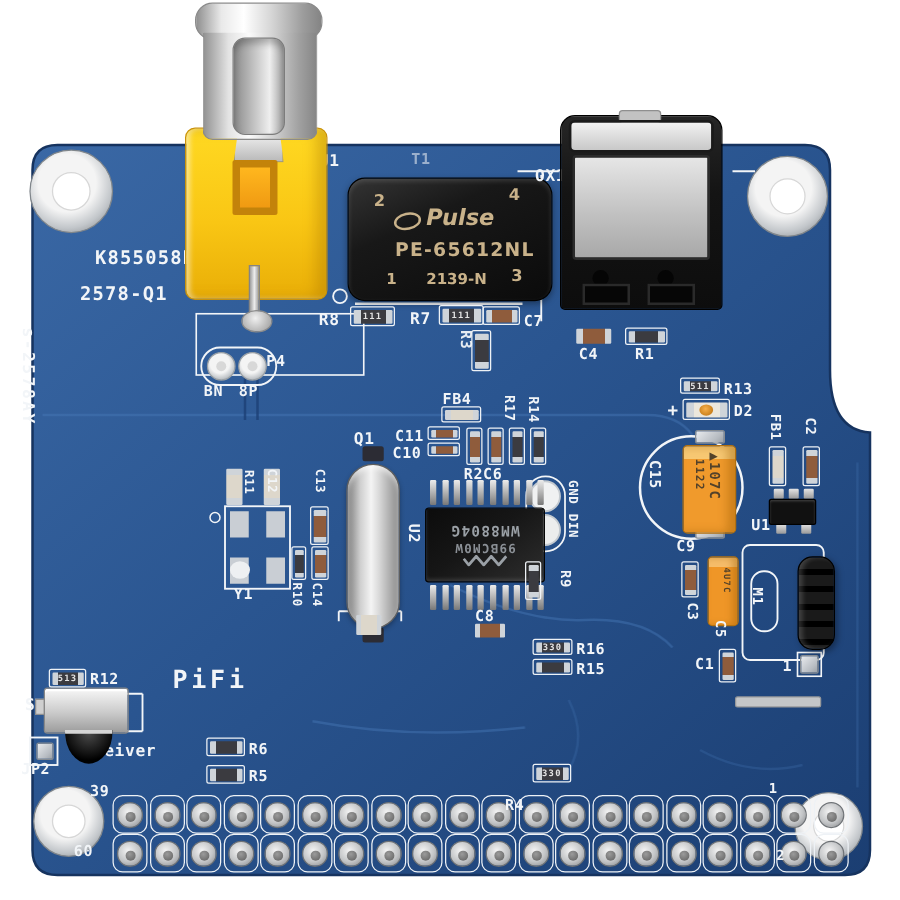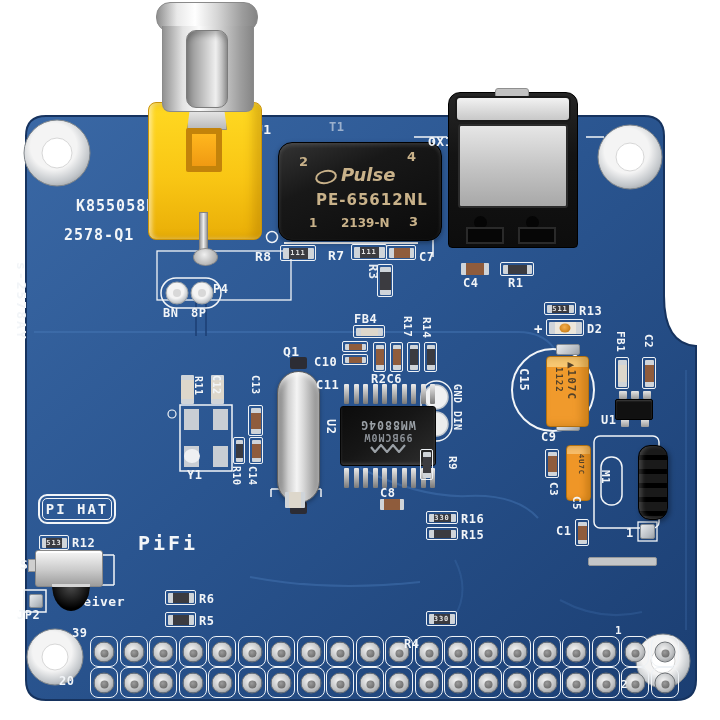--- a/index.html
+++ b/index.html
@@ -288,24 +288,20 @@
 
     <div class="m1"></div>
 
     <div class="irtab"></div>
     <div class="ircan"></div>
 
     <div class="pad" style="left:29px;top:594px;width:14px;height:14px"></div>
     <div class="pad" style="left:640px;top:524px;width:15px;height:15px"></div>
     <div class="greybar"></div>
 
-    <div class="skbox" style="left:38px;top:494px;width:78px;height:30px">
-      <div class="inner"></div>
-      <span class="pihat-t">PI HAT</span>
-    </div>
 
   </div>
 
   <div id="comps" class="layer">
       <div class="smdw" style="left: 280px; top: 245px; width: 36px; height: 16px;">
         <div class="smdb" style="background: linear-gradient(90deg, rgb(207, 212, 217) 0px, rgb(207, 212, 217) 18%, rgb(59, 59, 64) 18%, rgb(59, 59, 64) 82%, rgb(207, 212, 217) 82%);">
           <span class="mark">111</span>
         </div>
       </div>
       <div class="smdw" style="left: 351px; top: 244px; width: 36px; height: 16px;">
@@ -556,21 +552,21 @@
       <div class="silk" style="left: 508px; top: 277px; font-size: 12px;">R1</div>
       <div class="silk" style="left: 579px; top: 305px; font-size: 12px;">R13</div>
       <div class="silk" style="left: 534px; top: 322px; font-size: 14px;">+</div>
       <div class="silk" style="left: 587px; top: 323px; font-size: 12px;">D2</div>
       <div class="silk" style="left: 626px; top: 331px; font-size: 11px; transform: rotate(90deg);">FB1</div>
       <div class="silk" style="left: 654px; top: 334px; font-size: 11px; transform: rotate(90deg);">C2</div>
       <div class="silk" style="left: 530px; top: 368px; font-size: 12px; transform: rotate(90deg);">C15</div>
       <div class="silk" style="left: 354px; top: 313px; font-size: 12px;">FB4</div>
       <div class="silk" style="left: 413px; top: 316px; font-size: 11px; transform: rotate(90deg);">R17</div>
       <div class="silk" style="left: 432px; top: 317px; font-size: 11px; transform: rotate(90deg);">R14</div>
-      <div class="silk" style="left: 316px; top: 343px; font-size: 12px; margin-top: 36px;">C11</div>
+      <div class="silk" style="left: 316px; top: 343px; font-size: 12px;">C11</div>
       <div class="silk" style="left: 314px; top: 356px; font-size: 12px;">C10</div>
       <div class="silk" style="left: 371px; top: 373px; font-size: 12px;">R2C6</div>
       <div class="silk" style="left: 283px; top: 345px; font-size: 13px;">Q1</div>
       <div class="silk" style="left: 337px; top: 419px; font-size: 12px; transform: rotate(90deg);">U2</div>
       <div class="silk" style="left: 462px; top: 384px; font-size: 10px; transform: rotate(90deg);">GND</div>
       <div class="silk" style="left: 462px; top: 411px; font-size: 10px; transform: rotate(90deg);">DIN</div>
       <div class="silk" style="left: 458px; top: 456px; font-size: 11px; transform: rotate(90deg);">R9</div>
       <div class="silk" style="left: 541px; top: 431px; font-size: 12px;">C9</div>
       <div class="silk" style="left: 559px; top: 482px; font-size: 11px; transform: rotate(90deg);">C3</div>
       <div class="silk" style="left: 582px; top: 496px; font-size: 11px; transform: rotate(90deg);">C5</div>
@@ -581,21 +577,21 @@
       <div class="silk" style="left: 461px; top: 513px; font-size: 12px;">R16</div>
       <div class="silk" style="left: 461px; top: 529px; font-size: 12px;">R15</div>
       <div class="silk" style="left: 72px; top: 537px; font-size: 12px;">R12</div>
       <div class="silk" style="left: 20px; top: 558px; font-size: 13px;">S</div>
       <div class="silk" style="left: 17px; top: 609px; font-size: 12px;">JP2</div>
       <div class="silk" style="left: 75px; top: 595px; font-size: 13px;">ceiver</div>
       <div class="silk" style="left: 199px; top: 593px; font-size: 12px;">R6</div>
       <div class="silk" style="left: 199px; top: 615px; font-size: 12px;">R5</div>
       <div class="silk" style="left: 404px; top: 614px; font-size: 12px; margin-top: 24px;">R4</div>
       <div class="silk" style="left: 72px; top: 627px; font-size: 12px;">39</div>
-      <div class="silk" style="left: 59px; top: 675px; font-size: 12px;">20</div>
+      <div class="silk" style="left: 59px; top: 675px; font-size: 12px;">60</div>
       <div class="silk" style="left: 615px; top: 625px; font-size: 11px;">1</div>
       <div class="silk" style="left: 621px; top: 679px; font-size: 11px;">2</div>
       <div class="silk" style="left: 203px; top: 376px; font-size: 10px; transform: rotate(90deg);">R11</div>
       <div class="silk" style="left: 221px; top: 375px; font-size: 10px; transform: rotate(90deg);">C12</div>
       <div class="silk" style="left: 260px; top: 375px; font-size: 10px; transform: rotate(90deg);">C13</div>
       <div class="silk" style="left: 241px; top: 466px; font-size: 10px; transform: rotate(90deg);">R10</div>
       <div class="silk" style="left: 257px; top: 466px; font-size: 10px; transform: rotate(90deg);">C14</div>
       <div class="silk" style="left: 187px; top: 469px; font-size: 12px;">Y1</div>
       <div class="silk" style="left: 601px; top: 414px; font-size: 12px;">U1</div>
       <div class="silk" style="left: 138px; top: 533px; font-size: 20px; letter-spacing: 3px;">PiFi</div>

